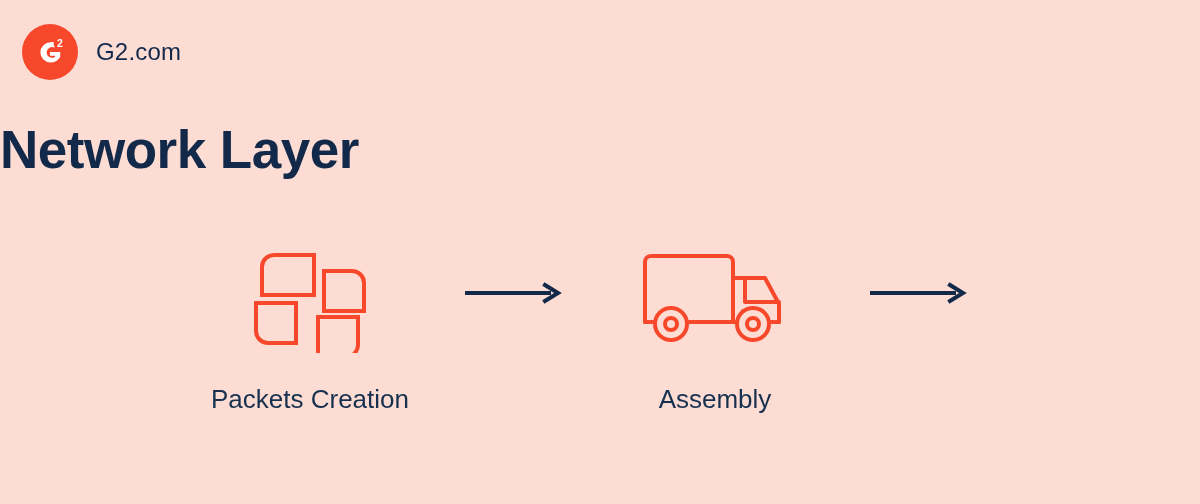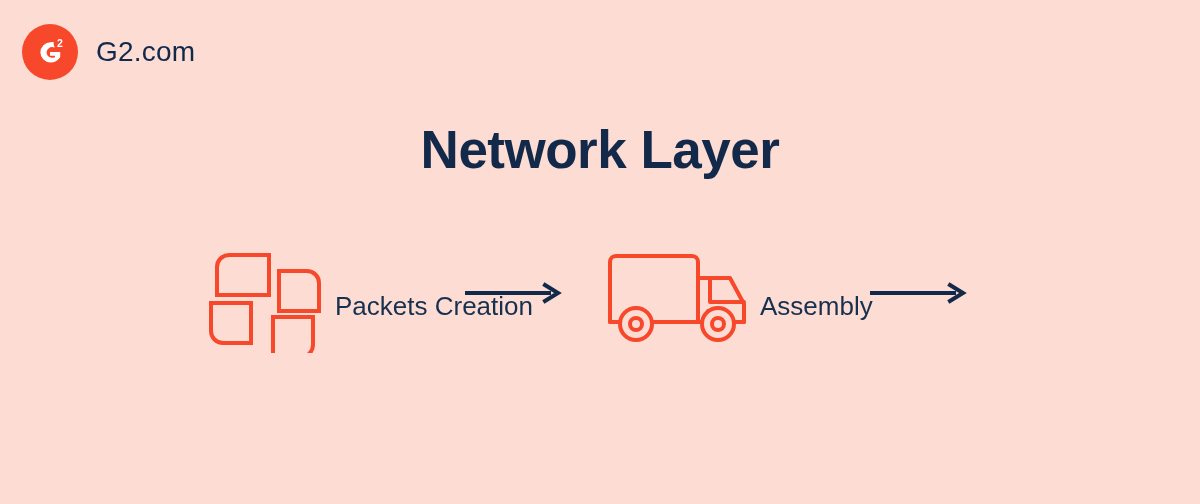--- a/index.html
+++ b/index.html
@@ -31,33 +31,32 @@
     height: 56px;
     border-radius: 50%;
     background: #F8482B;
     display: flex;
     align-items: center;
     justify-content: center;
     flex: none;
   }
 
   .brand-name {
-    font-size: 28px;
+    font-size: 24px;
     color: #13294B;
     font-family: "Liberation Sans", sans-serif;
     letter-spacing: 0.2px;
   }
 
   
   .page-title {
     position: absolute;
     top: 119px;
     left: 0;
     width: 100%;
-    text-align: center;
     font-size: 53px;
     font-weight: bold;
     color: #12294A;
     letter-spacing: -0.5px;
     font-family: "Liberation Sans", sans-serif;
   }
 
   
   .flow {
     position: absolute;
@@ -65,21 +64,21 @@
     left: 0;
     width: 100%;
     display: flex;
     align-items: flex-start;
     justify-content: center;
   }
 
   .step {
     width: 230px;
     display: flex;
-    flex-direction: row;
+    flex-direction: column;
     align-items: center;
   }
 
   .step-art {
     height: 130px;
     display: flex;
     align-items: center;
     justify-content: center;
   }
 

